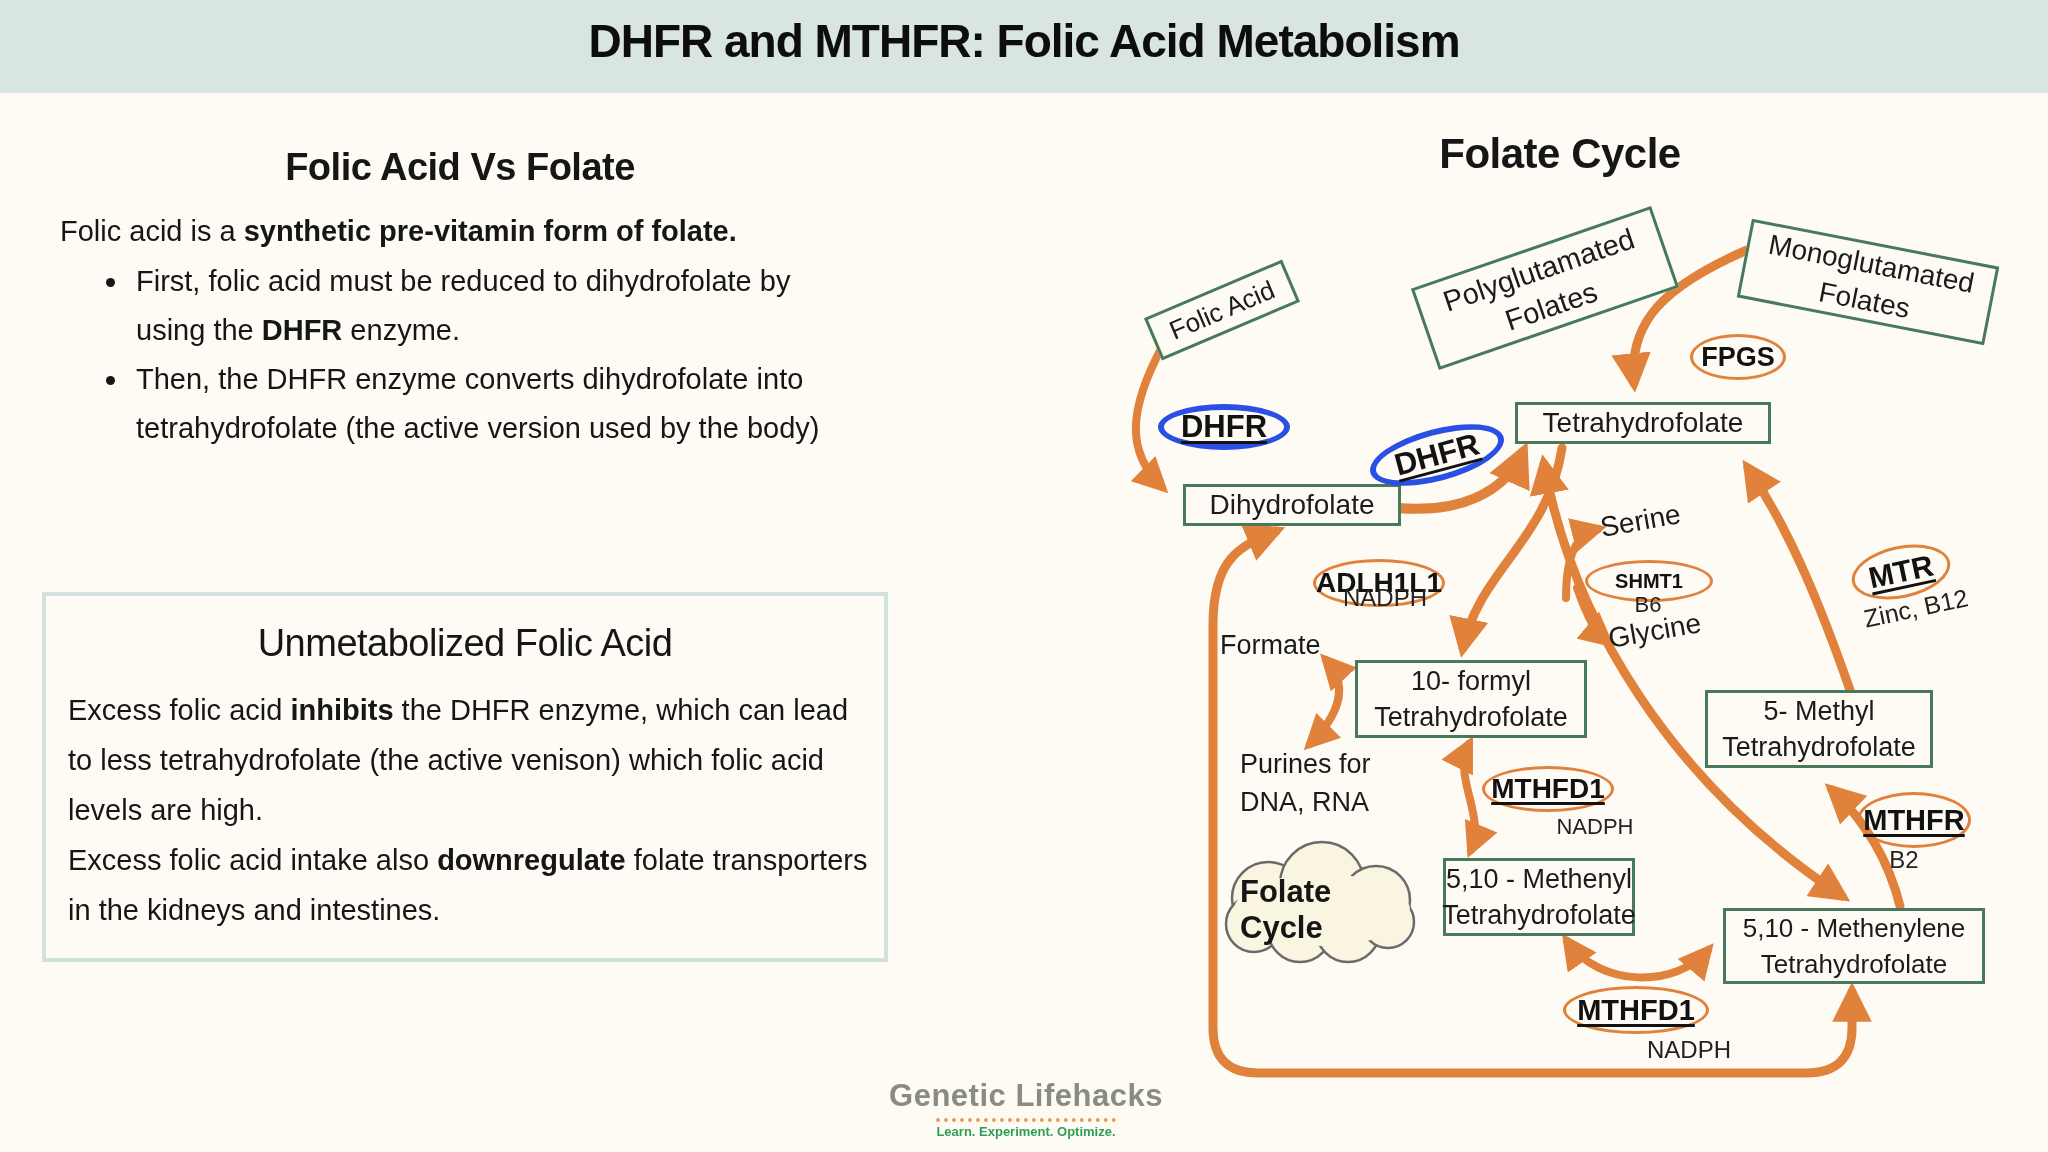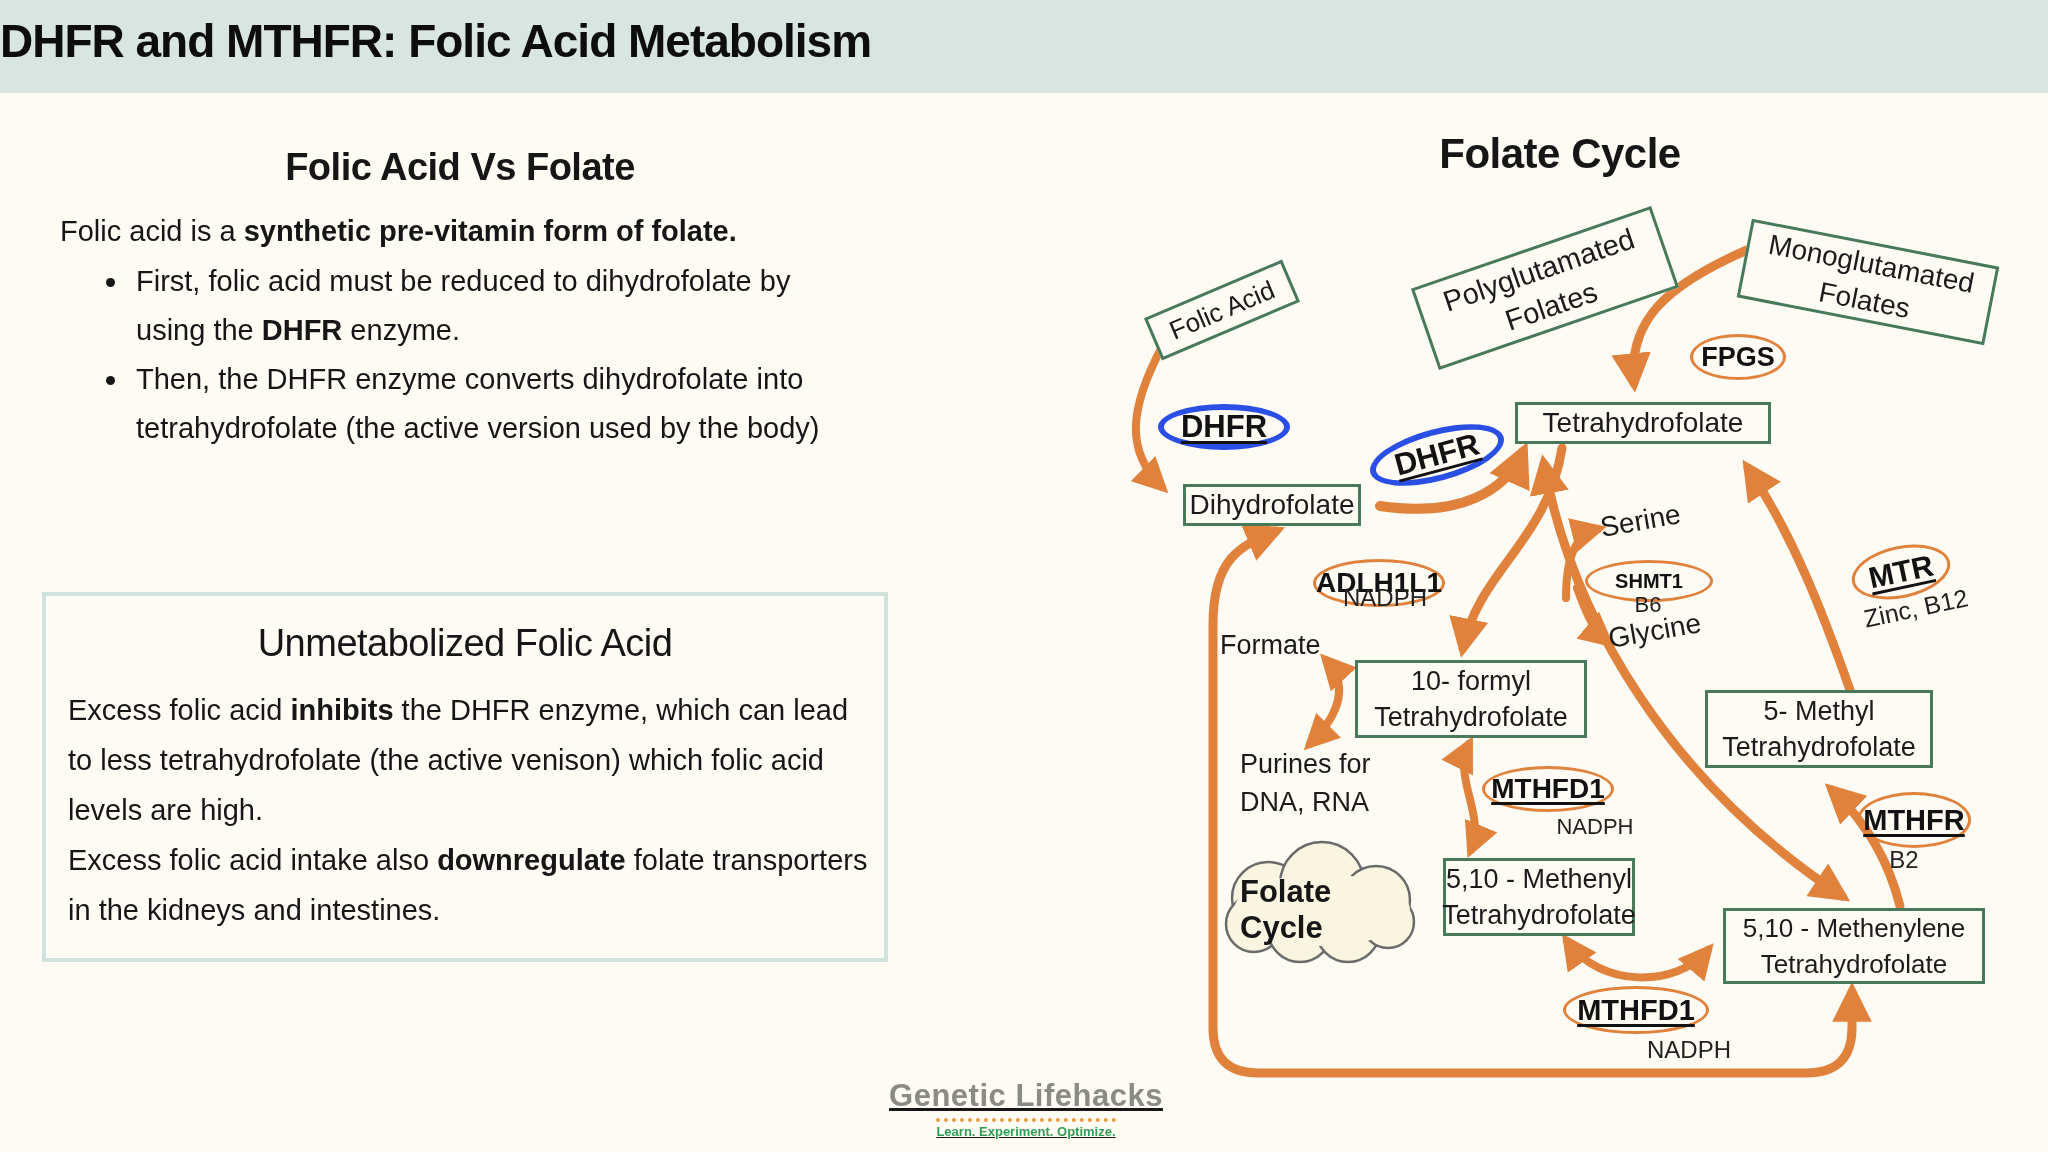--- a/index.html
+++ b/index.html
@@ -1,20 +1,20 @@
 <!DOCTYPE html>
 <html><head>
 <meta charset="utf-8">
 <style>
   html,body{margin:0;padding:0;background:#e9e9e9;}
   #canvas{position:relative;width:2048px;height:1152px;background:#fdfbf4;overflow:hidden;
           font-family:"Liberation Sans",sans-serif;color:#161616;}
   
   #header{position:absolute;left:0;top:0;width:2048px;height:93px;background:#d8e5e0;}
-  #header .t{position:absolute;left:0;top:14px;width:100%;text-align:left;
+  #header .t{position:absolute;left:0;top:14px;width:100%;text-align:center;
              font-size:46px;font-weight:bold;letter-spacing:-1px;color:#0d0d0d;}
   
   .lcol{position:absolute;left:60px;top:146px;width:800px;}
   .lhead{width:100%;text-align:center;font-size:38px;font-weight:bold;margin:0 0 18px 0;letter-spacing:-0.5px;}
   .lintro{font-size:29px;line-height:48px;margin:0;}
   .lbullets{margin:2px 0 0 0;padding:0 0 0 70px;}
   .lbullets li{font-size:29px;line-height:49px;margin:0;padding-left:6px;}
   b{font-weight:bold;}
   #infobox{position:absolute;left:42px;top:592px;width:846px;height:370px;
            border:4px solid #cfe2dc;background:#fdfbf4;box-sizing:border-box;}
@@ -28,21 +28,21 @@
            text-align:center;white-space:pre-line;font-size:27px;line-height:36px;color:#1b1b1b;}
   .ell{border-radius:50%;display:flex;align-items:center;justify-content:center;background:transparent;
        font-weight:bold;color:#121212;}
   .ell-orange{border:3px solid #e0823c;}
   .ell-blue{border:6px solid #2a4fe4;}
   .und{text-decoration:underline;text-decoration-thickness:2.5px;text-underline-offset:4px;}
   .cof{position:absolute;z-index:2;font-size:24px;color:#222;text-align:center;}
   .met{position:absolute;z-index:2;font-size:28px;color:#1b1b1b;}
   .cloudlbl{display:flex;align-items:center;justify-content:center;font-size:31px;font-weight:bold;}
   
-  #logo{position:absolute;left:880px;top:1078px;width:292px;text-align:center;z-index:2;text-decoration:underline;}
+  #logo{position:absolute;left:880px;top:1078px;width:292px;text-align:center;z-index:2;}
   #logo .nm{font-size:31px;font-weight:bold;color:#8b8b86;letter-spacing:0.5px;}
   #logo .dots{width:180px;margin:4px auto 2px auto;border-top:4px dotted #ee9d4b;height:0;}
   #logo .tag{font-size:13px;font-weight:bold;color:#2e9e57;}
 </style>
 </head>
 <body>
 
 <div id="canvas">
 
   <div id="header">
@@ -112,21 +112,21 @@
   </svg>
 
   <div class="dg dg-title" style="left:1390px;top:130px;width:340px;">Folate Cycle</div>
 
   <div class="dg nodebox" style="left:1147px;top:287px;width:150px;height:46px;transform:rotate(-23deg);font-size:26px;">Folic Acid</div>
   <div class="dg nodebox" style="left:1418px;top:245px;width:254px;height:86px;transform:rotate(-19deg);font-size:29px;line-height:38px;">Polyglutamated
 Folates</div>
   <div class="dg nodebox" style="left:1742px;top:242px;width:252px;height:80px;transform:rotate(11deg);font-size:28px;line-height:37px;">Monoglutamated
 Folates</div>
   <div class="dg nodebox" style="left:1515px;top:402px;width:256px;height:42px;font-size:28px;">Tetrahydrofolate</div>
-  <div class="dg nodebox" style="left:1183px;top:484px;width:178px;height:42px;font-size:28px;">Dihydrofolate</div>
+  <div class="dg nodebox" style="left:1183px;top:484px;width:218px;height:42px;font-size:28px;">Dihydrofolate</div>
   <div class="dg nodebox" style="left:1355px;top:660px;width:232px;height:78px;">10- formyl
 Tetrahydrofolate</div>
   <div class="dg nodebox" style="left:1705px;top:690px;width:228px;height:78px;">5- Methyl
 Tetrahydrofolate</div>
   <div class="dg nodebox" style="left:1443px;top:858px;width:192px;height:78px;">5,10 - Methenyl
 Tetrahydrofolate</div>
   <div class="dg nodebox" style="left:1723px;top:908px;width:262px;height:76px;font-size:26px;">5,10 - Methenylene
 Tetrahydrofolate</div>
 
   <div class="dg ell ell-blue" style="left:1158px;top:404px;width:132px;height:46px;font-size:31px;">

